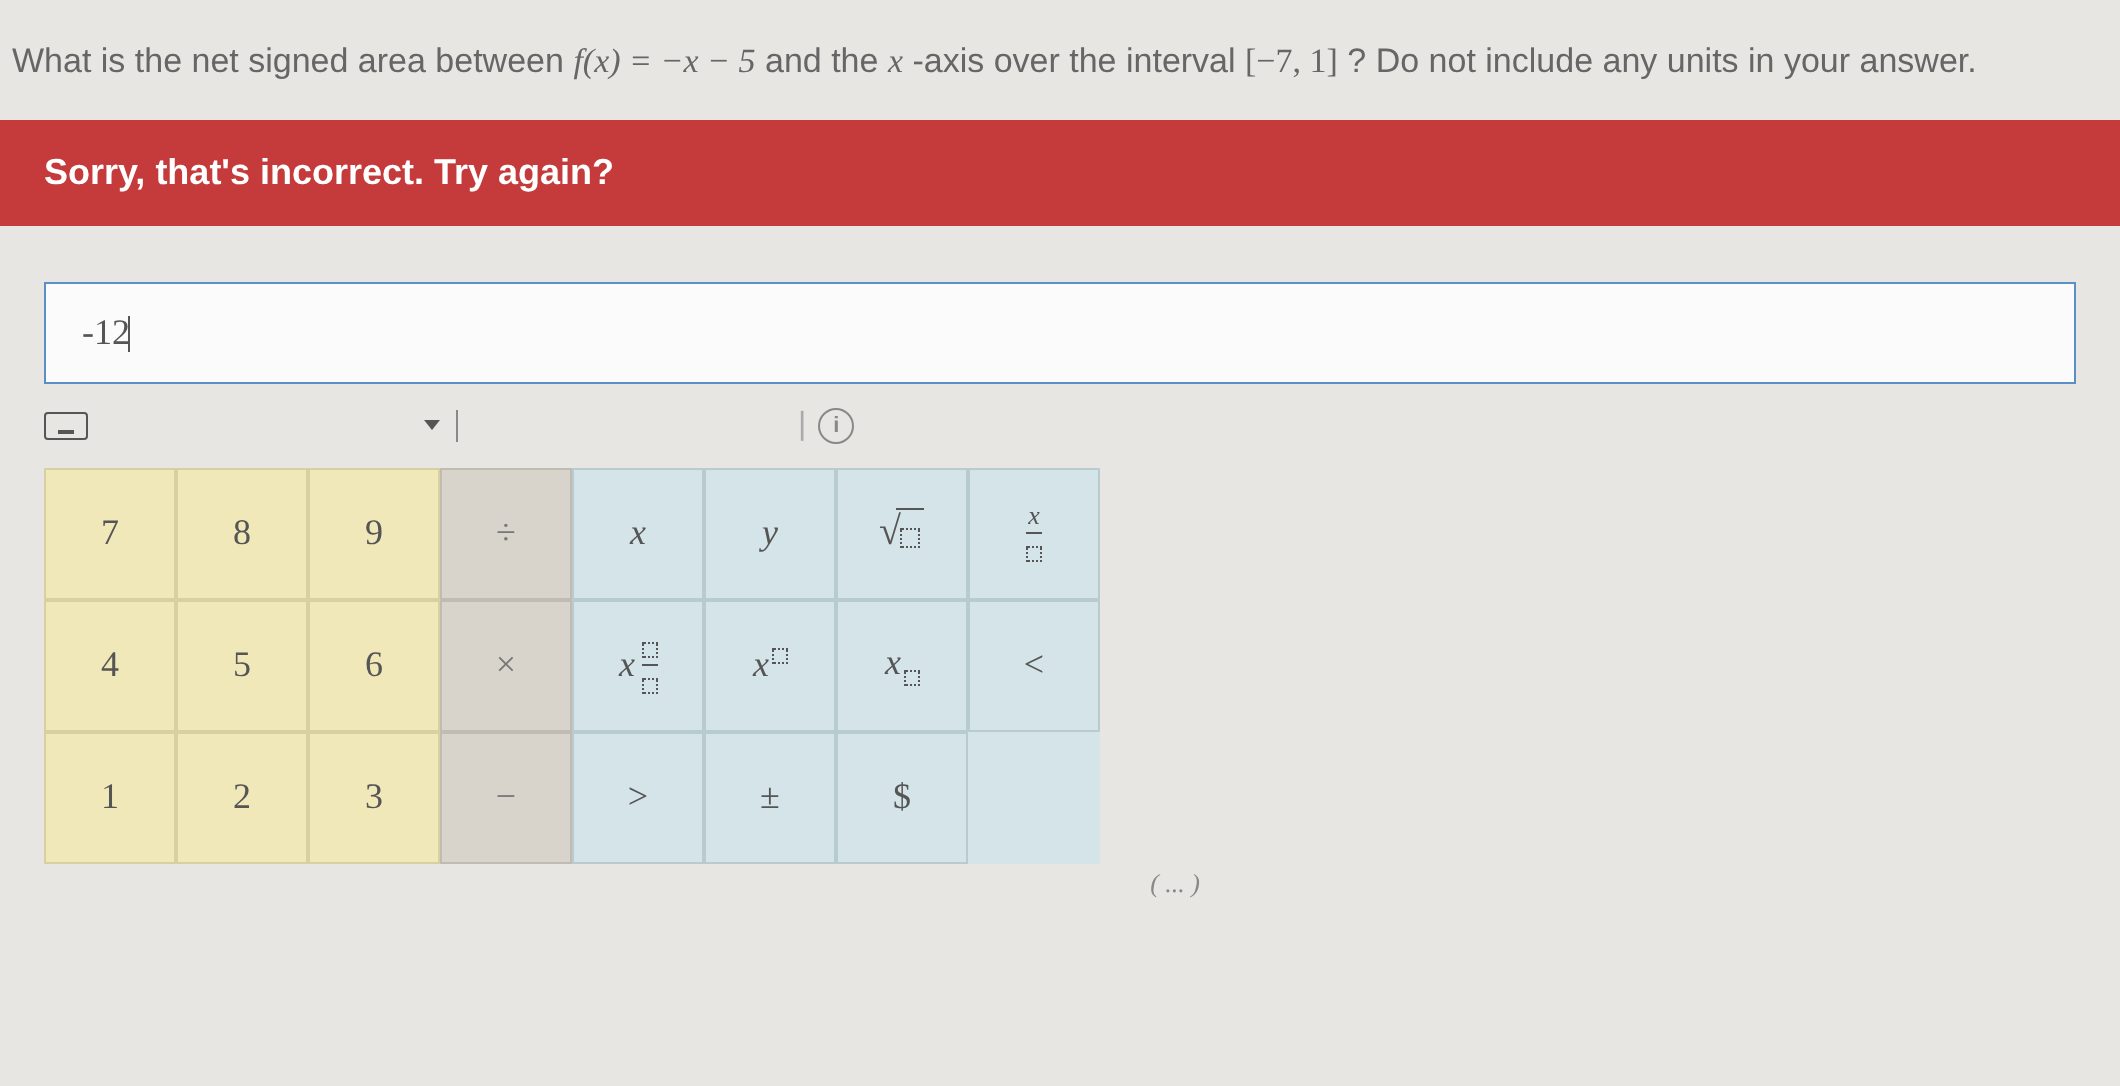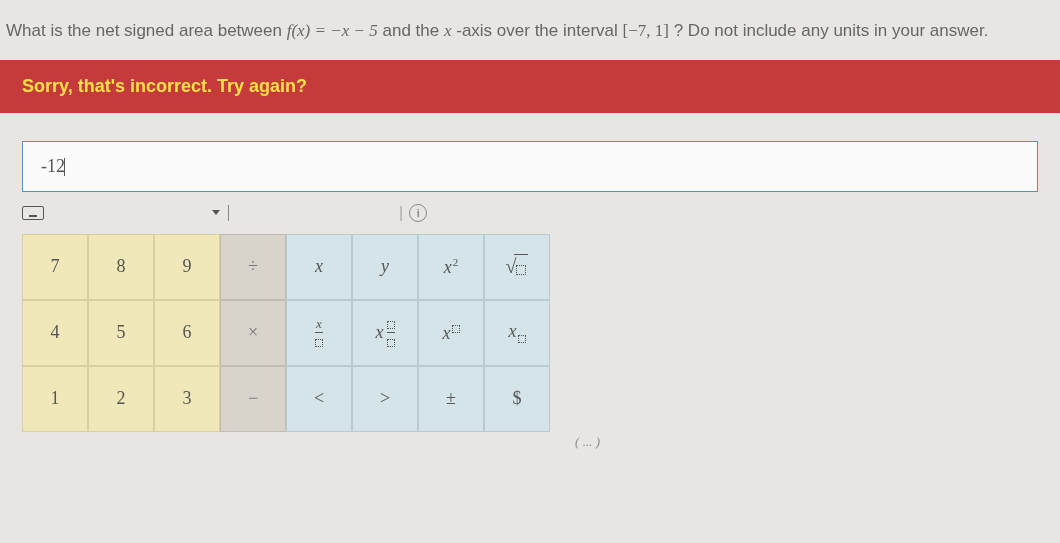--- a/index.html
+++ b/index.html
@@ -23,21 +23,21 @@
     }
     .math-var {
       font-family: "Times New Roman", serif;
       font-style: italic;
     }
     .math-expr {
       font-family: "Times New Roman", serif;
     }
     .error-bar {
       background: #c53b3b;
-      color: #fde047;
+      color: #ffffff;
       padding: 16px 22px;
       font-size: 18px;
       font-weight: 600;
     }
     .answer-section {
       padding: 28px 22px 10px 22px;
     }
     .answer-input {
       border: 1px solid #5a8fc7;
       background: #fbfbfb;
@@ -290,23 +290,20 @@
     </div>
 
     <div class="keypad-col expr-pad">
       <div class="key">
           <span class="key-label">x</span>
         </div>
       <div class="key">
           <span class="key-label">y</span>
         </div>
       <div class="key">
-        <span class="key-label"><span>x</span><span class="sup" style="font-style:normal">2</span></span>
-      </div>
-      <div class="key">
         <span class="sqrt-sym">√<span class="sqrt-bar"><span class="box-placeholder"></span></span></span>
       </div>
 
       <div class="key">
         <span class="frac">
           <span class="frac-num key-label">x</span>
           <span class="frac-den"><span class="box-placeholder small"></span></span>
         </span>
       </div>
       <div class="key">

